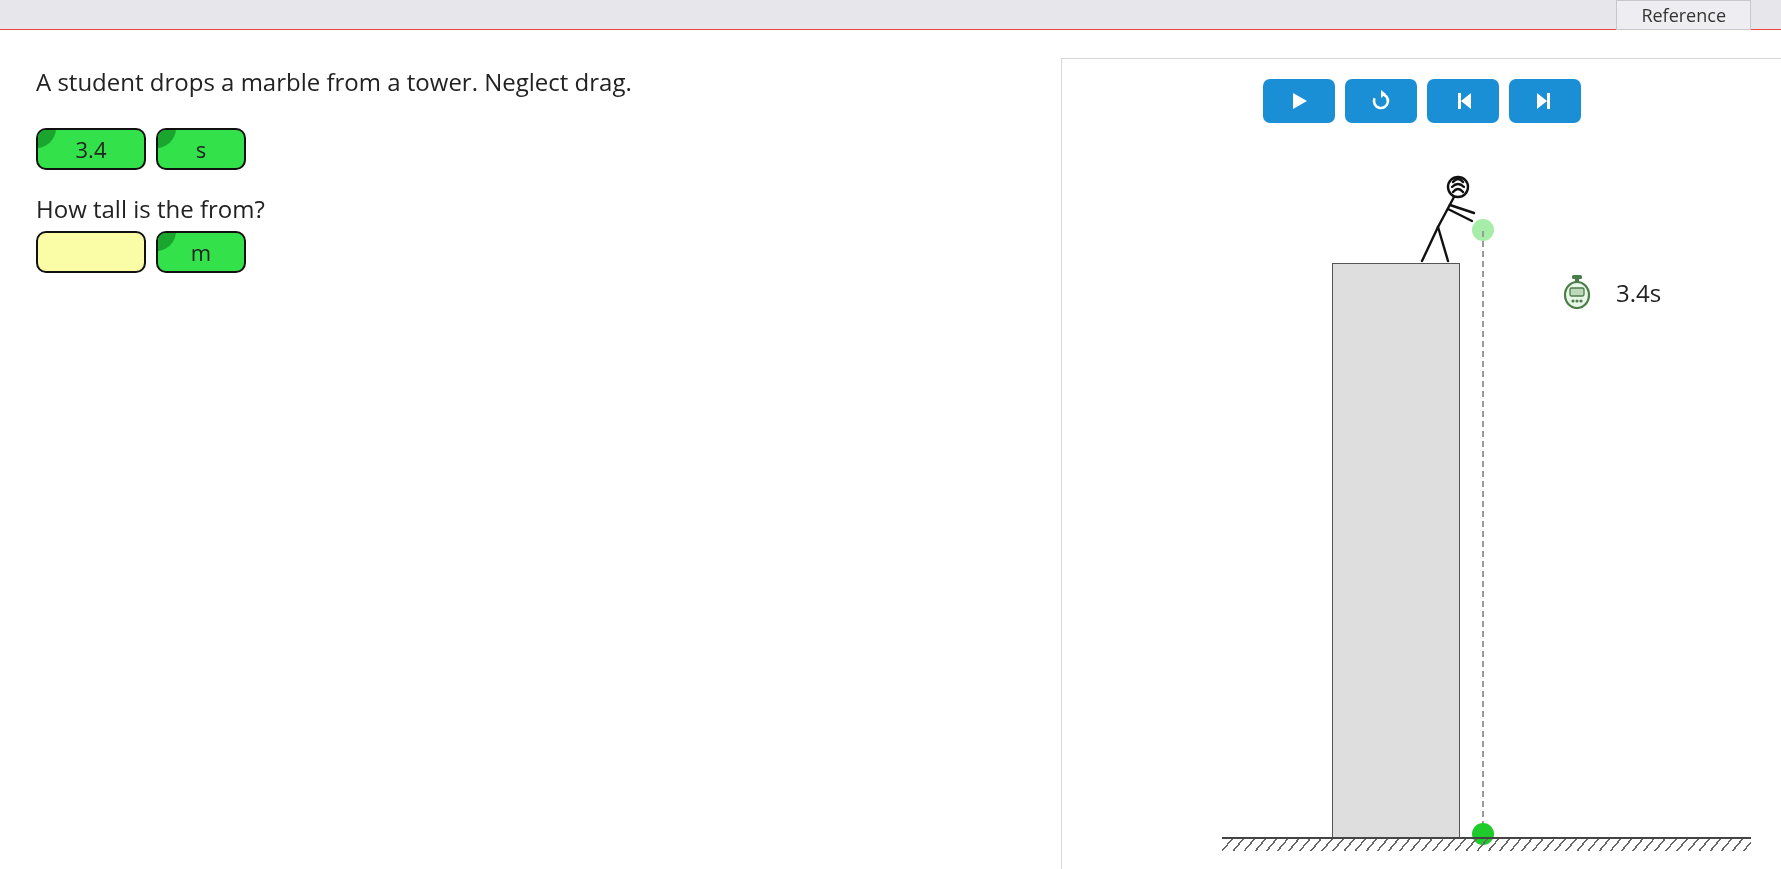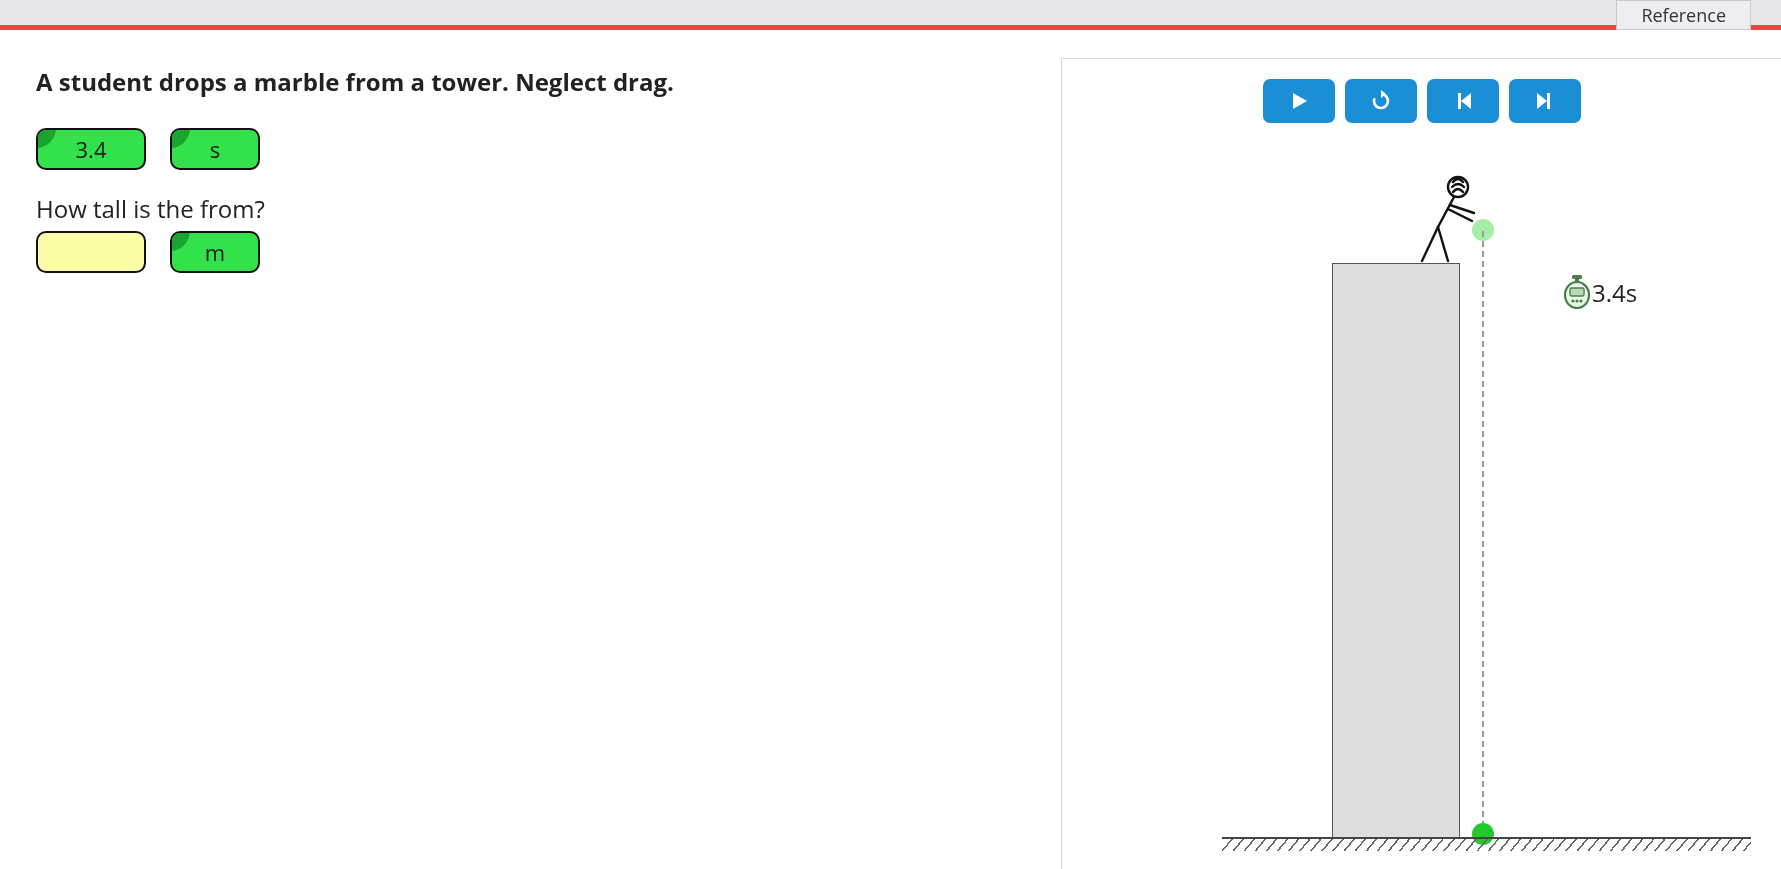--- a/index.html
+++ b/index.html
@@ -3,21 +3,21 @@
 <meta charset="utf-8">
 <style>
   * { box-sizing: border-box; margin: 0; padding: 0; }
   html, body { width: 100%; height: 100%; font-family: "Open Sans", "Segoe UI", Arial, sans-serif; }
   body { background: #fff; overflow: hidden; }
 
   .top-bar {
     width: 100%;
     height: 30px;
     background: #e6e6eb;
-    border-bottom: 5px solid #ef4444;
+    border-bottom: 1px solid #ef4444;
     position: relative;
   }
   .reference-tab {
     position: absolute;
     right: 30px;
     top: 0;
     height: 30px;
     padding: 0 24px;
     background: #eeeef2;
     border: 1px solid #c8c8cc;
@@ -33,26 +33,26 @@
     display: flex;
     height: calc(100% - 30px);
   }
 
   .question-panel {
     flex: 1;
     padding: 36px 36px 0 36px;
     font-size: 24px;
     color: #222;
   }
-  .question-panel p { margin-bottom: 30px; line-height: 1.35; font-weight: bold; }
+  .question-panel p { margin-bottom: 30px; line-height: 1.35; }
   .subq { margin-bottom: 6px; }
 
   .answer-row {
     display: flex;
-    gap: 24px;
+    gap: 10px;
     margin-bottom: 22px;
   }
   .answer-box {
     position: relative;
     min-width: 110px;
     height: 42px;
     border: 2px solid #111;
     border-radius: 10px;
     display: flex;
     align-items: center;
@@ -173,21 +173,21 @@
     height: 596px;
     border-left: 2px dashed #9a9a9a;
   }
 
   .timer {
     position: absolute;
     left: 500px;
     bottom: 560px;
     display: flex;
     align-items: center;
-    gap: 0;
+    gap: 24px;
     font-size: 24px;
     color: #222;
   }
   .stopwatch-icon {
     width: 30px;
     height: 34px;
   }
 </style>
 </head>
 <body>

